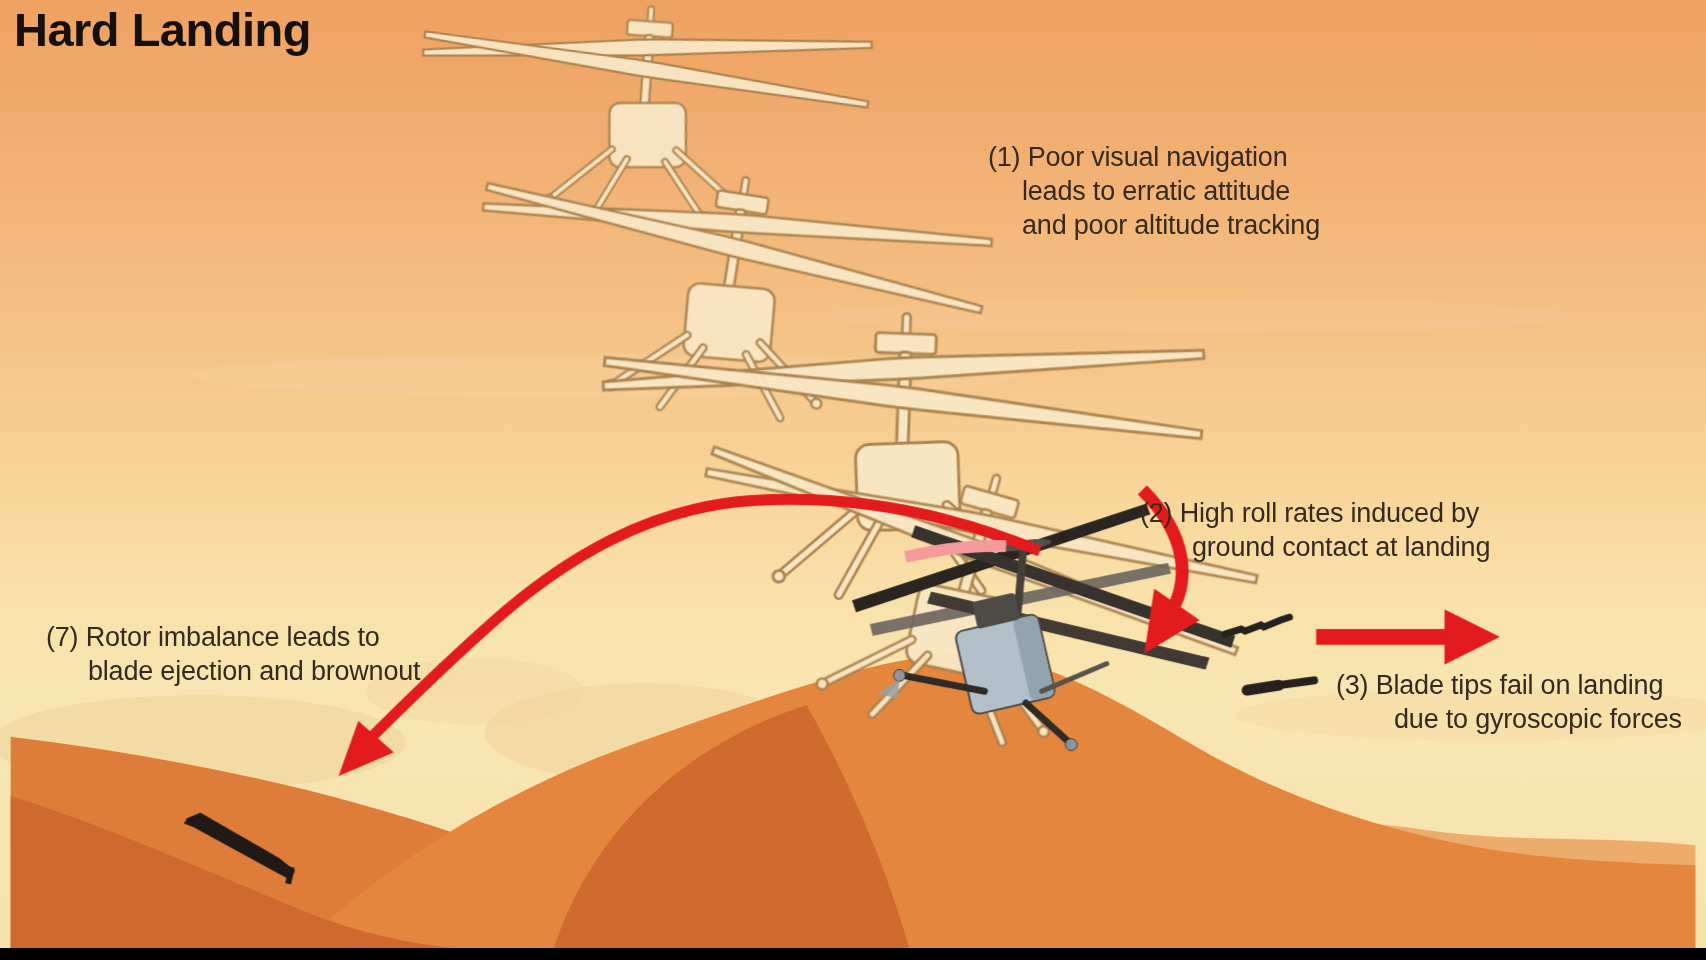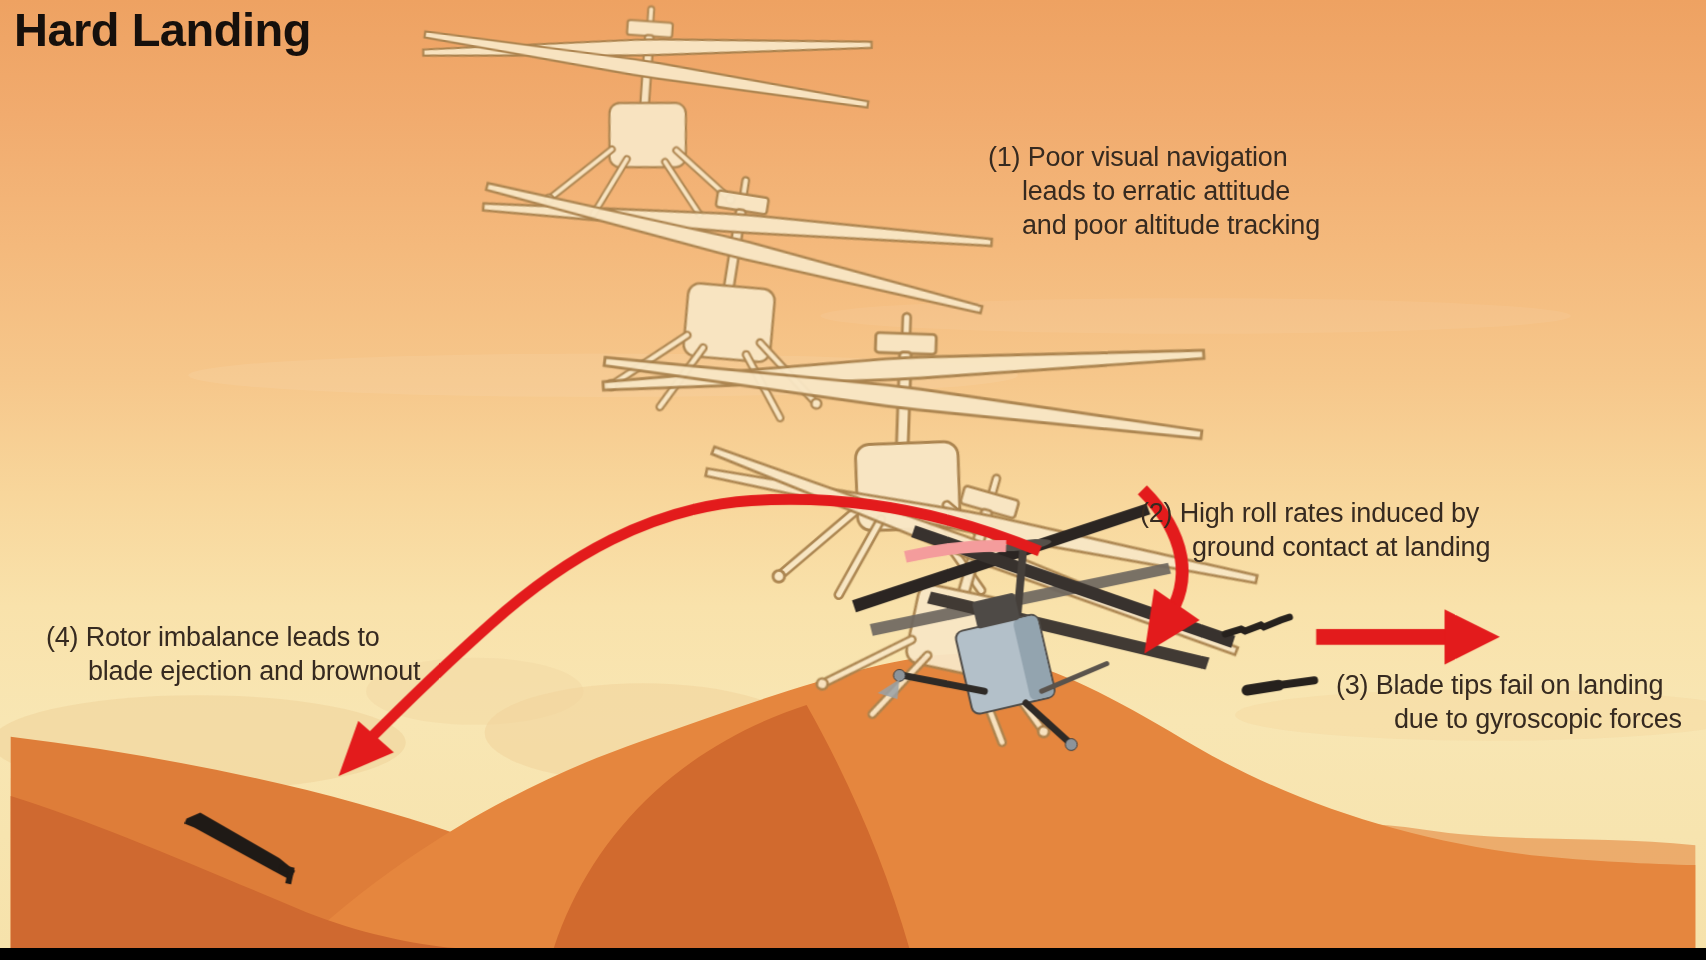--- a/index.html
+++ b/index.html
@@ -124,15 +124,15 @@
   </svg>
 
   <div class="title">Hard Landing</div>
   <div class="ann ann1">(1) Poor visual navigation
 leads to erratic attitude
 and poor altitude tracking</div>
   <div class="ann ann2">(2) High roll rates induced by
 ground contact at landing</div>
   <div class="ann ann3">(3) Blade tips fail on landing
 due to gyroscopic forces</div>
-  <div class="ann ann4">(4) Rotor imbalance leads to
+  <div class="ann ann4">(7) Rotor imbalance leads to
 blade ejection and brownout</div>
 </div>
 
 </body></html>

